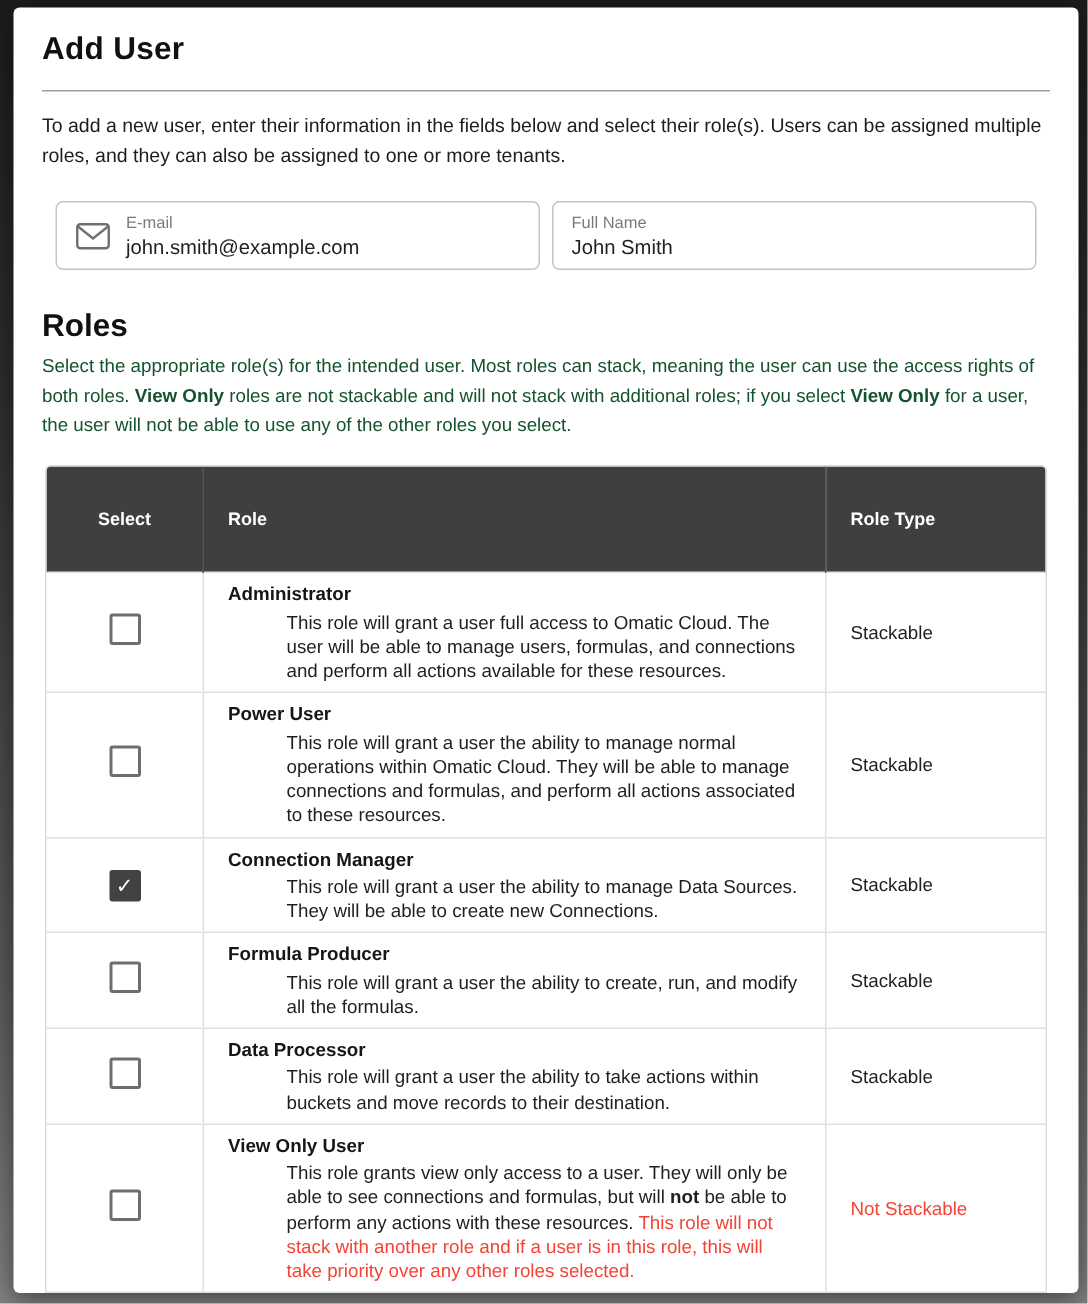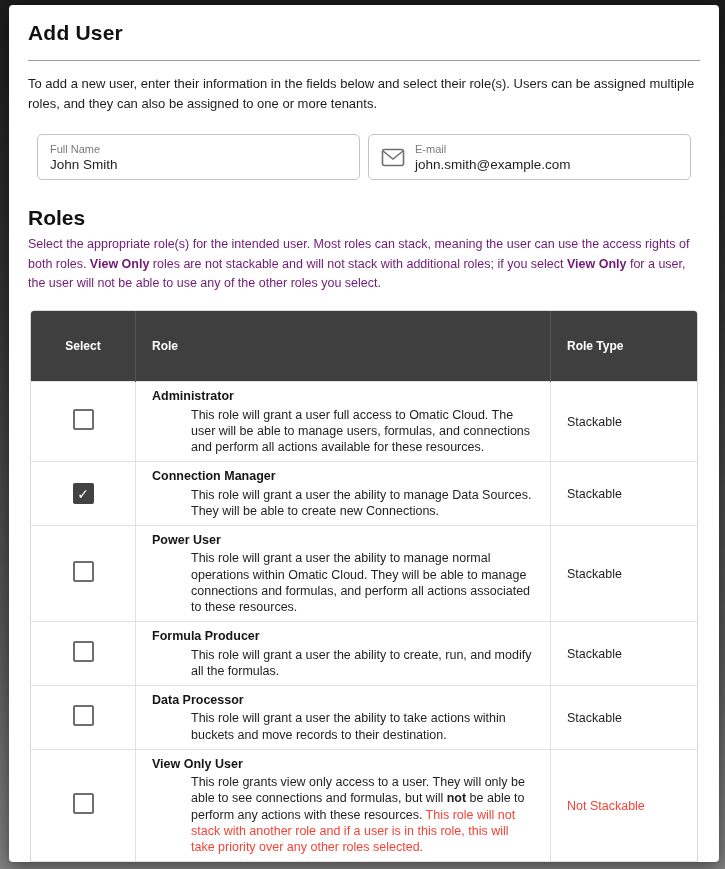--- a/index.html
+++ b/index.html
@@ -21,21 +21,21 @@
   .fields-row{display:flex;gap:8px;margin:20px 9px 0;}
   .field-box{
     flex:1;border:1px solid #c4c4c4;border-radius:5px;background:#fff;
     padding:7px 12px;display:flex;align-items:center;gap:10px;min-height:30px;
   }
   .field-text{display:flex;flex-direction:column;gap:2px;}
   .field-label{font-size:11px;color:#7a7a7a;}
   .field-value{font-size:13.5px;color:#1f1f1f;}
   .email-icon-svg{flex:0 0 auto;display:block;}
   .section-heading{font-size:21px;font-weight:700;color:#111;margin:26px 0 0;}
-  .roles-desc{font-size:12.5px;color:#701a75;line-height:1.55;margin:5px 0 0;}
+  .roles-desc{font-size:12.5px;color:#14532d;line-height:1.55;margin:5px 0 0;}
   .seg-b{font-weight:700;}
   .seg-r{color:var(--danger-red,#f44336);}
   .table-container{margin:17px 2px 0;border:1px solid #d9d9d9;border-radius:4px;overflow:hidden;background:#fff;}
   table.roles-table{width:100%;border-collapse:collapse;}
   .roles-table thead th{
     background:var(--table-header-bg,#3f3f3f);color:#fff;font-size:12px;font-weight:700;
     text-align:left;padding:28px 16px;
   }
   .roles-table thead th + th{border-left:1px solid #555;}
   .roles-table th.col-select{width:56px;text-align:center;padding:12px 24px;}
@@ -69,35 +69,35 @@
 
 <div class="modal">
   <div class="modal-content">
 
     <h1 class="dialog-title">Add User</h1>
     <hr class="title-divider">
     <p class="dialog-desc">To add a new user, enter their information in the fields below and select their role(s). Users can be assigned multiple roles, and they can also be assigned to one or more tenants.</p>
 
     <div class="fields-row">
       <div class="field-box">
-        <div class="field-text">
-          <span class="field-label">Full Name</span>
-          <span class="field-value">John Smith</span>
-        </div>
-      </div>
-      <div class="field-box">
         <span>
           <svg class="email-icon-svg" width="24" height="19" viewBox="0 0 24 19">
             <rect x="1.5" y="1.5" width="21" height="16" rx="2" fill="none" stroke="#6f6f6f" stroke-width="1.6"></rect>
             <polyline points="2,3 12,11 22,3" fill="none" stroke="#6f6f6f" stroke-width="1.6"></polyline>
           </svg>
         </span>
         <div class="field-text">
           <span class="field-label">E-mail</span>
           <span class="field-value">john.smith@example.com</span>
+        </div>
+      </div>
+      <div class="field-box">
+        <div class="field-text">
+          <span class="field-label">Full Name</span>
+          <span class="field-value">John Smith</span>
         </div>
       </div>
     </div>
 
     <h2 class="section-heading">Roles</h2>
     <p class="roles-desc"><span>Select the appropriate role(s) for the intended user. Most roles can stack, meaning the user can use the access rights of both roles. </span><span class="seg-b">View Only</span><span> roles are not stackable and will not stack with additional roles; if you select </span><span class="seg-b">View Only</span><span> for a user, the user will not be able to use any of the other roles you select.</span></p>
 
     <div class="table-container">
       <table class="roles-table">
         <thead>
@@ -110,32 +110,32 @@
         <tbody>
             <tr>
               <td class="cell-select"><div class="checkbox" role="checkbox" aria-checked="false"></div></td>
               <td class="cell-role">
                 <div class="role-name">Administrator</div>
                 <div class="role-desc"><span>This role will grant a user full access to Omatic Cloud. The user will be able to manage users, formulas, and connections and perform all actions available for these resources.</span></div>
               </td>
               <td class="cell-type"><span>Stackable</span></td>
             </tr>
             <tr>
+              <td class="cell-select"><div class="checkbox" role="checkbox" aria-checked="false"></div></td>
+              <td class="cell-role">
+                <div class="role-name">Power User</div>
+                <div class="role-desc"><span>This role will grant a user the ability to manage normal operations within Omatic Cloud. They will be able to manage connections and formulas, and perform all actions associated to these resources.</span></div>
+              </td>
+              <td class="cell-type"><span>Stackable</span></td>
+            </tr>
+            <tr>
               <td class="cell-select"><div class="checkbox checked" role="checkbox" aria-checked="true"></div></td>
               <td class="cell-role">
                 <div class="role-name">Connection Manager</div>
                 <div class="role-desc"><span>This role will grant a user the ability to manage Data Sources. They will be able to create new Connections.</span></div>
-              </td>
-              <td class="cell-type"><span>Stackable</span></td>
-            </tr>
-            <tr>
-              <td class="cell-select"><div class="checkbox" role="checkbox" aria-checked="false"></div></td>
-              <td class="cell-role">
-                <div class="role-name">Power User</div>
-                <div class="role-desc"><span>This role will grant a user the ability to manage normal operations within Omatic Cloud. They will be able to manage connections and formulas, and perform all actions associated to these resources.</span></div>
               </td>
               <td class="cell-type"><span>Stackable</span></td>
             </tr>
             <tr>
               <td class="cell-select"><div class="checkbox" role="checkbox" aria-checked="false"></div></td>
               <td class="cell-role">
                 <div class="role-name">Formula Producer</div>
                 <div class="role-desc"><span>This role will grant a user the ability to create, run, and modify all the formulas.</span></div>
               </td>
               <td class="cell-type"><span>Stackable</span></td>

